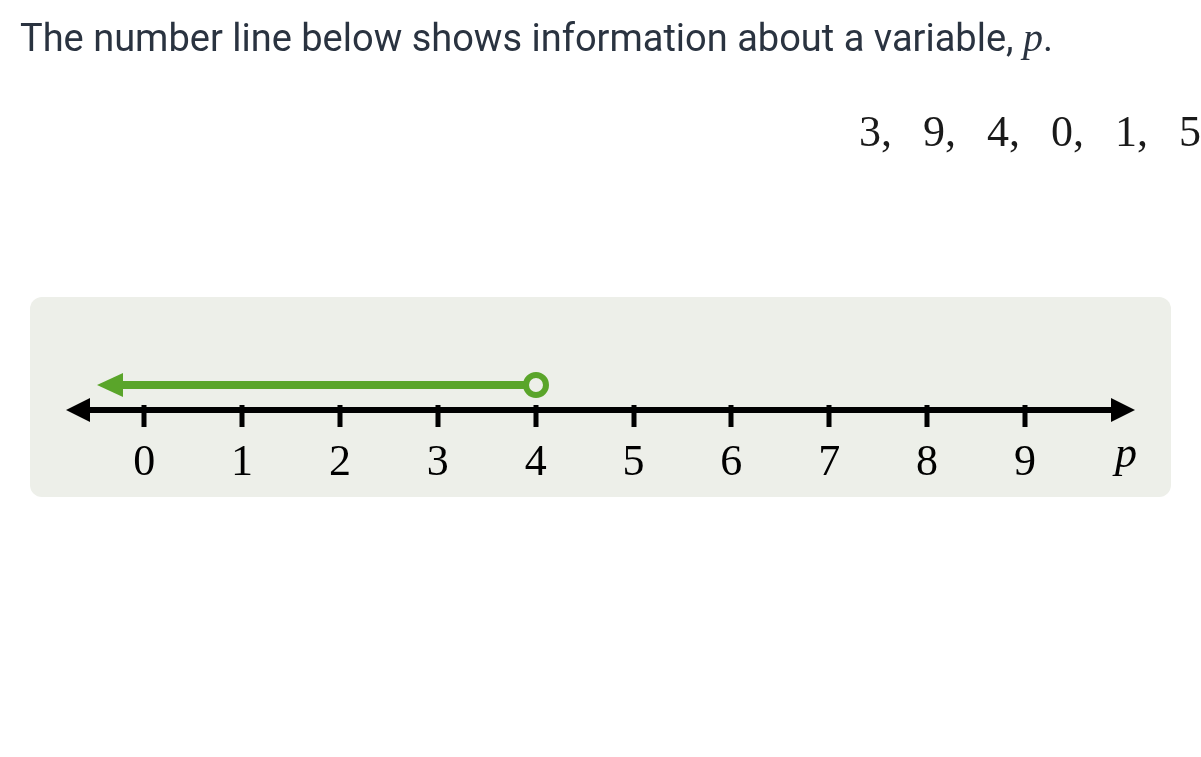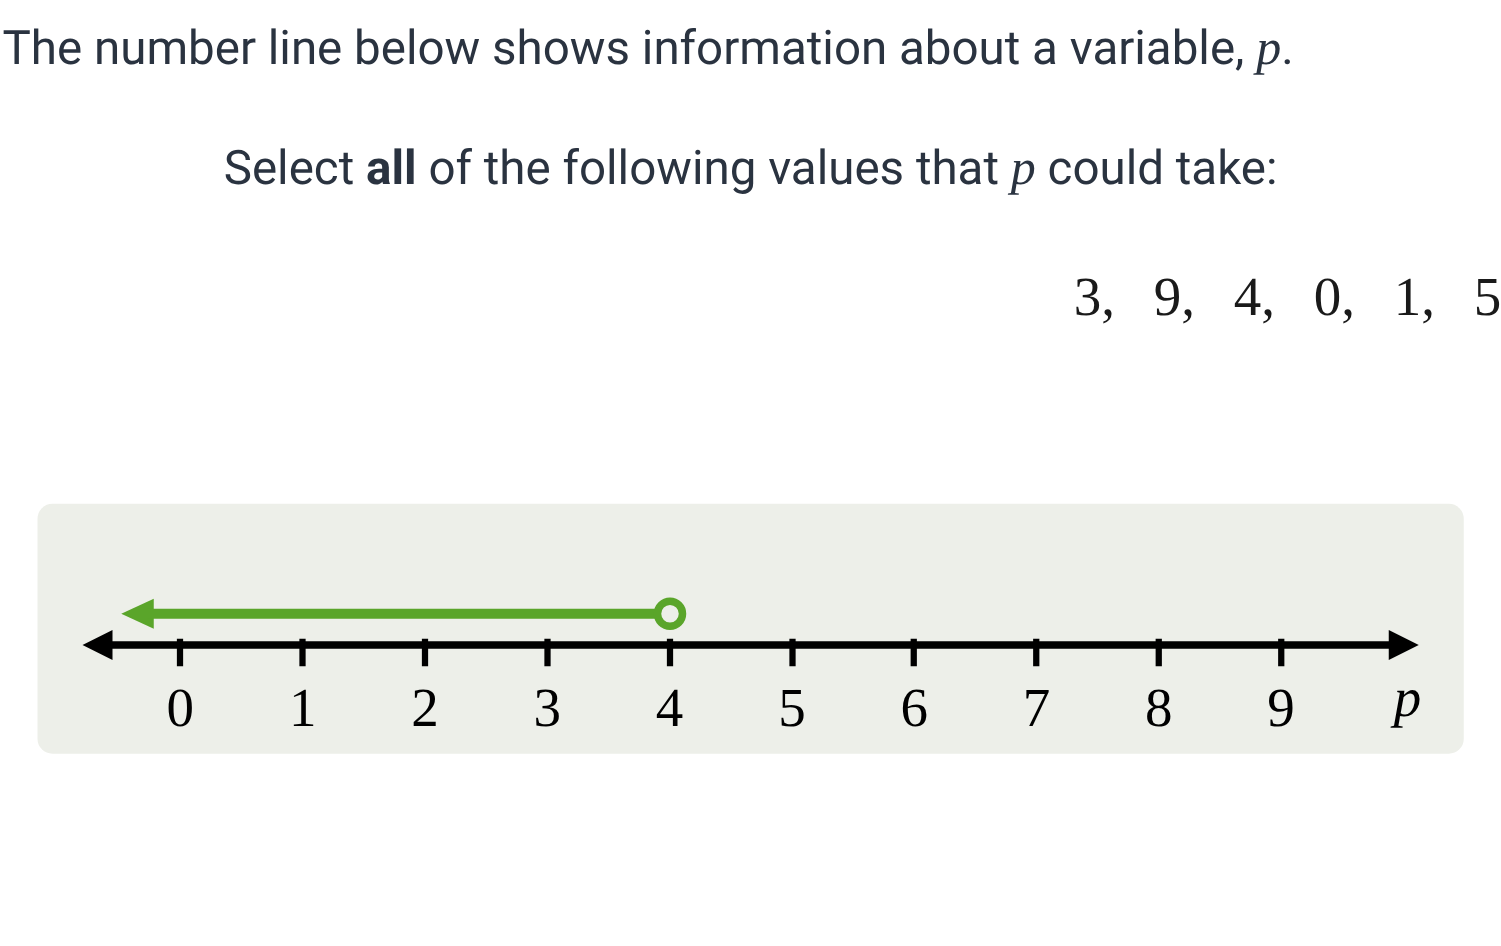--- a/index.html
+++ b/index.html
@@ -16,21 +16,21 @@
   .container {
     width: 100%;
     padding: 10px 0 0 0;
   }
   .line1, .line2 {
     font-size: 38px;
     color: #2a3340;
     text-align: center;
     line-height: 1.4;
   }
-  .line1 { text-align: left; padding-left: 2px; margin-bottom: 40px; }
+  .line1 { text-align: left; padding-left: 20px; margin-bottom: 40px; }
   .line2 { margin-bottom: 50px; }
   .bold { font-weight: 700; }
   .math-var {
     font-family: "Times New Roman", Times, serif;
     font-style: italic;
     font-size: 40px;
   }
   .options {
     text-align: right;
     font-family: "Times New Roman", Times, serif;
@@ -135,23 +135,20 @@
 </style>
 </head>
 <body>
 
 <div class="container">
 
   <div class="line1">
     <span>The number line below shows information about a variable, </span><span class="math-var">p</span><span>.</span>
   </div>
 
-  <div class="line2">
-    <span>Select </span><span class="bold">all</span><span> of the following values that </span><span class="math-var">p</span><span> could take:</span>
-  </div>
 
   <div class="options">3,   9,   4,   0,   1,   5</div>
 
   <div class="numberline-panel">
     <div class="nl-wrap">
 
       <div class="indicator">
         <div class="ind-arrow" id="ind-arrow" style="left: 2.5%;"></div>
         <div class="ind-line" id="ind-line" style="left: 4.5%; width: 39.3889%;"></div>
         <div class="ind-circle" id="ind-circle" style="left: 43.8889%;"></div>

